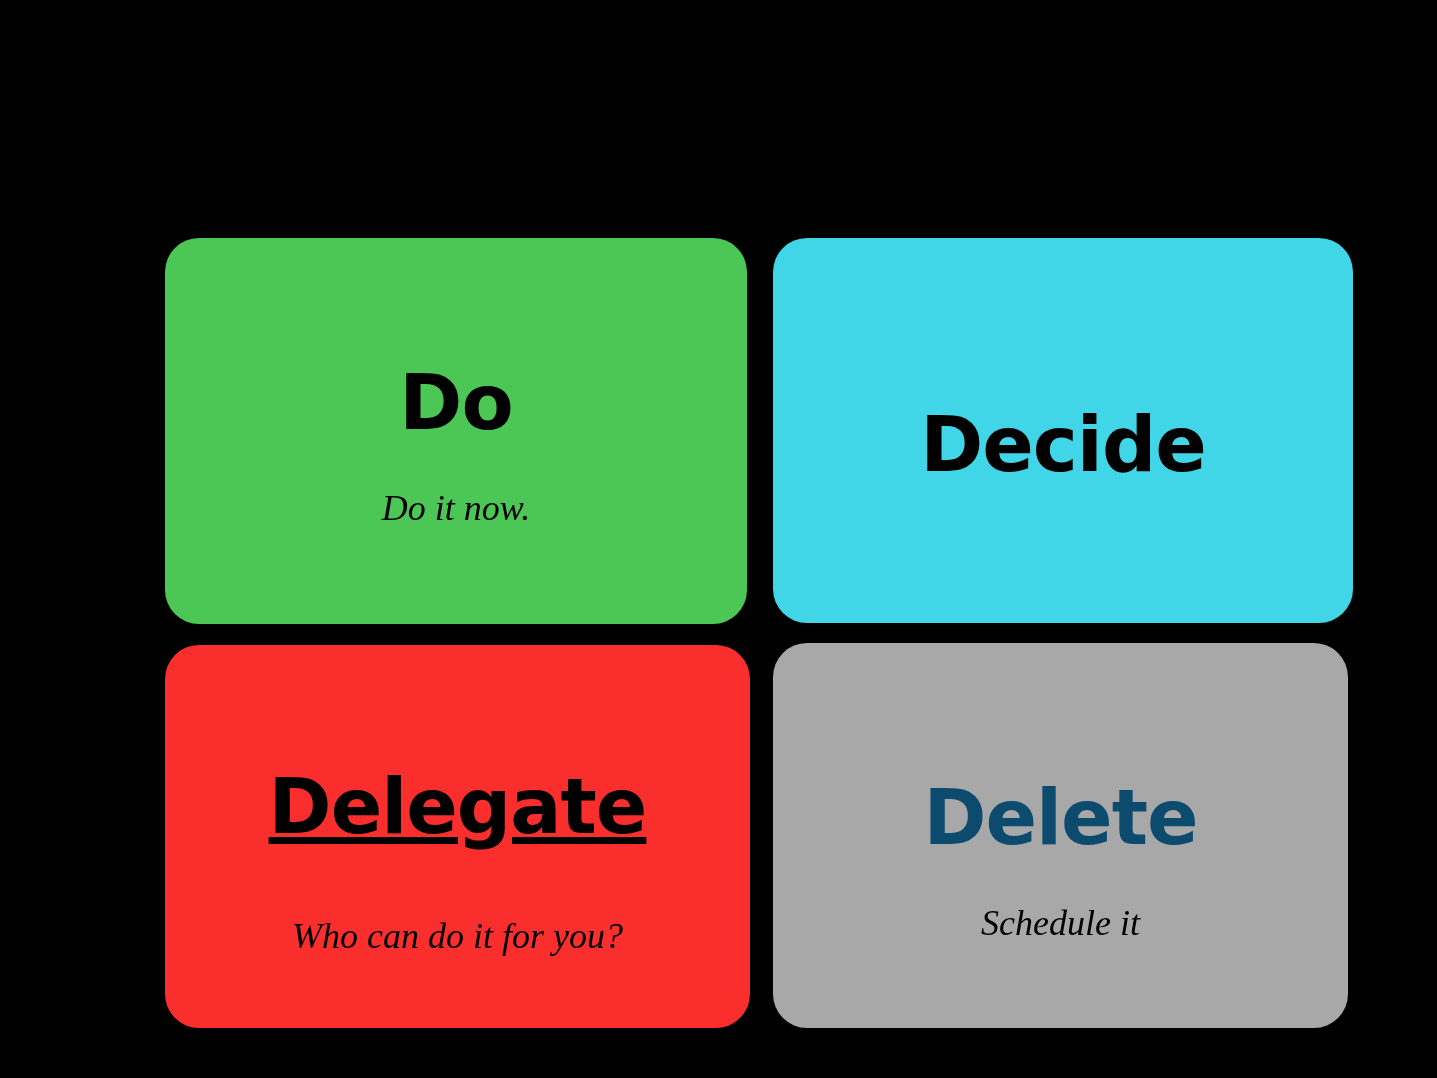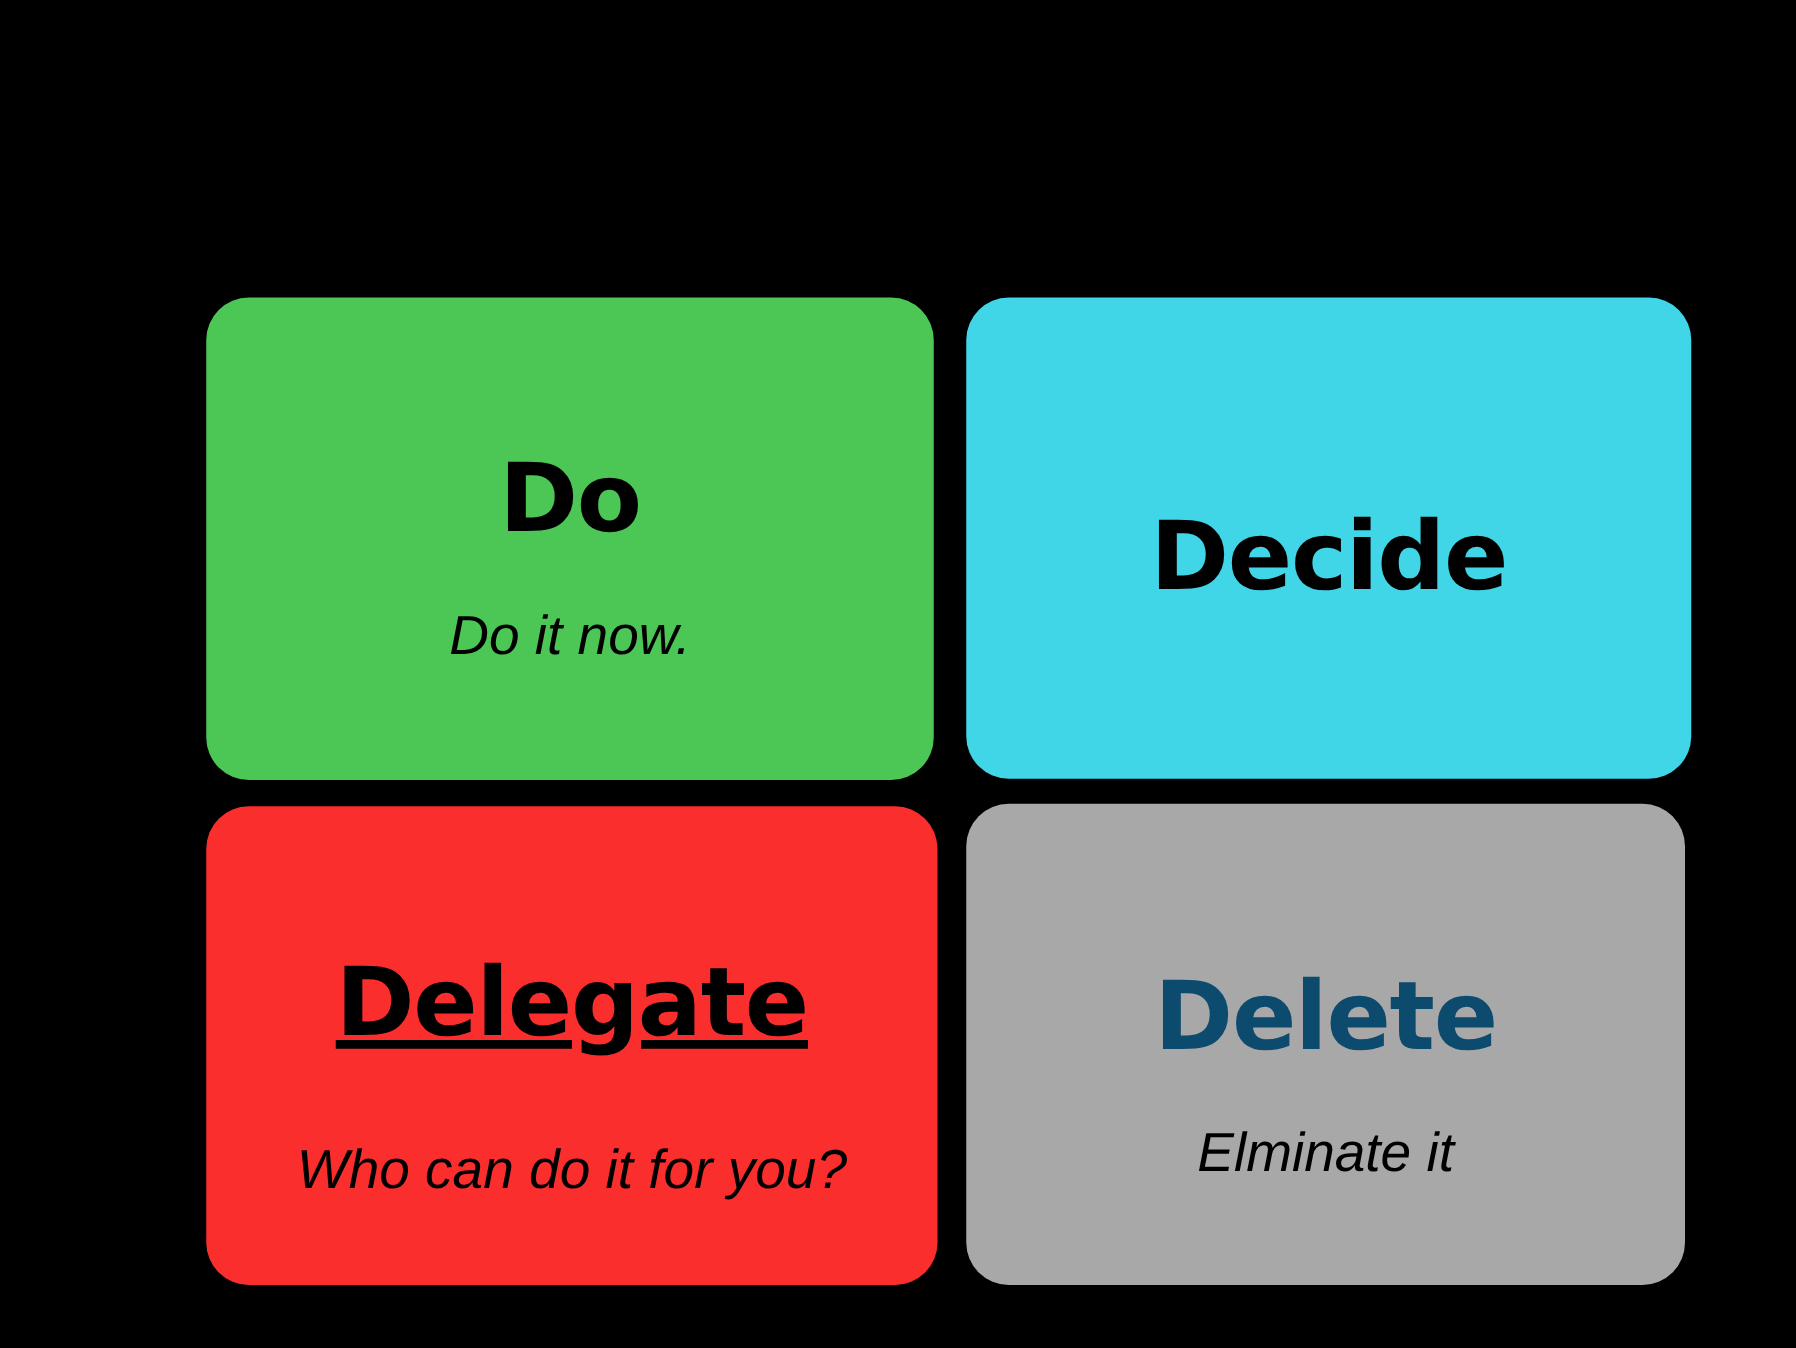--- a/index.html
+++ b/index.html
@@ -32,24 +32,24 @@
     font-family: "DejaVu Sans", sans-serif;
     font-weight: bold;
     font-size: 76px;
     line-height: 1;
     color: #000000;
     letter-spacing: -1px;
     text-align: center;
     margin: 0;
   }
   .q-subtitle {
-    font-family: Liberation Sans, sans-serif;
+    font-family: Liberation Serif, serif;
     font-style: italic;
     font-weight: normal;
-    font-size: 44px;
+    font-size: 36px;
     line-height: 1.1;
     color: #000000;
     text-align: center;
     margin: 0;
     white-space: nowrap;
   }
 
   
   #quadrant-do {
     left: 165px;
@@ -104,16 +104,16 @@
     <div class="q-title" style="color: rgb(0, 0, 0);">Decide</div>
   </div>
 
   <div class="quadrant" id="quadrant-delegate" style="background-color: rgb(251, 46, 46);">
     <div class="q-title" style="color: rgb(0, 0, 0); text-decoration: underline;">Delegate</div>
     <div class="q-subtitle" style="color: rgb(0, 0, 0);">Who can do it for you?</div>
   </div>
 
   <div class="quadrant" id="quadrant-delete" style="background-color: rgb(168, 168, 168);">
     <div class="q-title" style="color: #0c4a6e;">Delete</div>
-    <div class="q-subtitle" style="color: rgb(0, 0, 0);">Elminate it</div>
+    <div class="q-subtitle" style="color: rgb(0, 0, 0);">Schedule it</div>
   </div>
 
 </div>
 
 </body></html>

